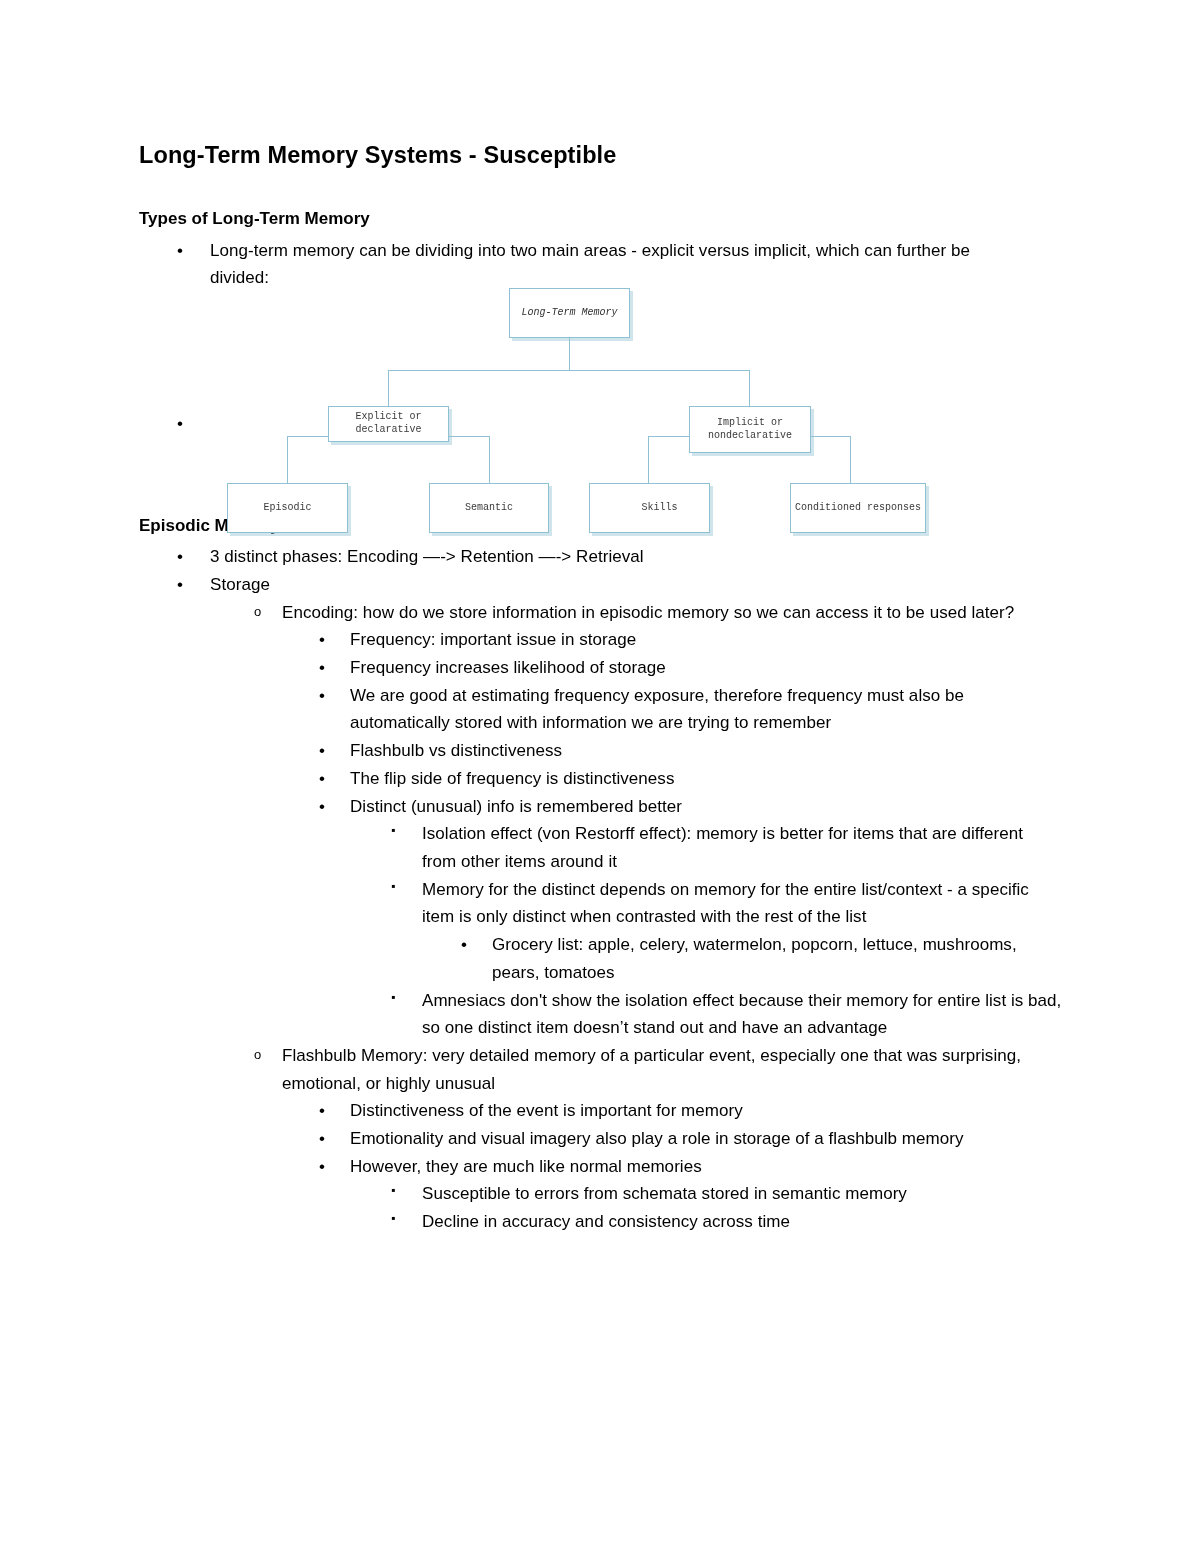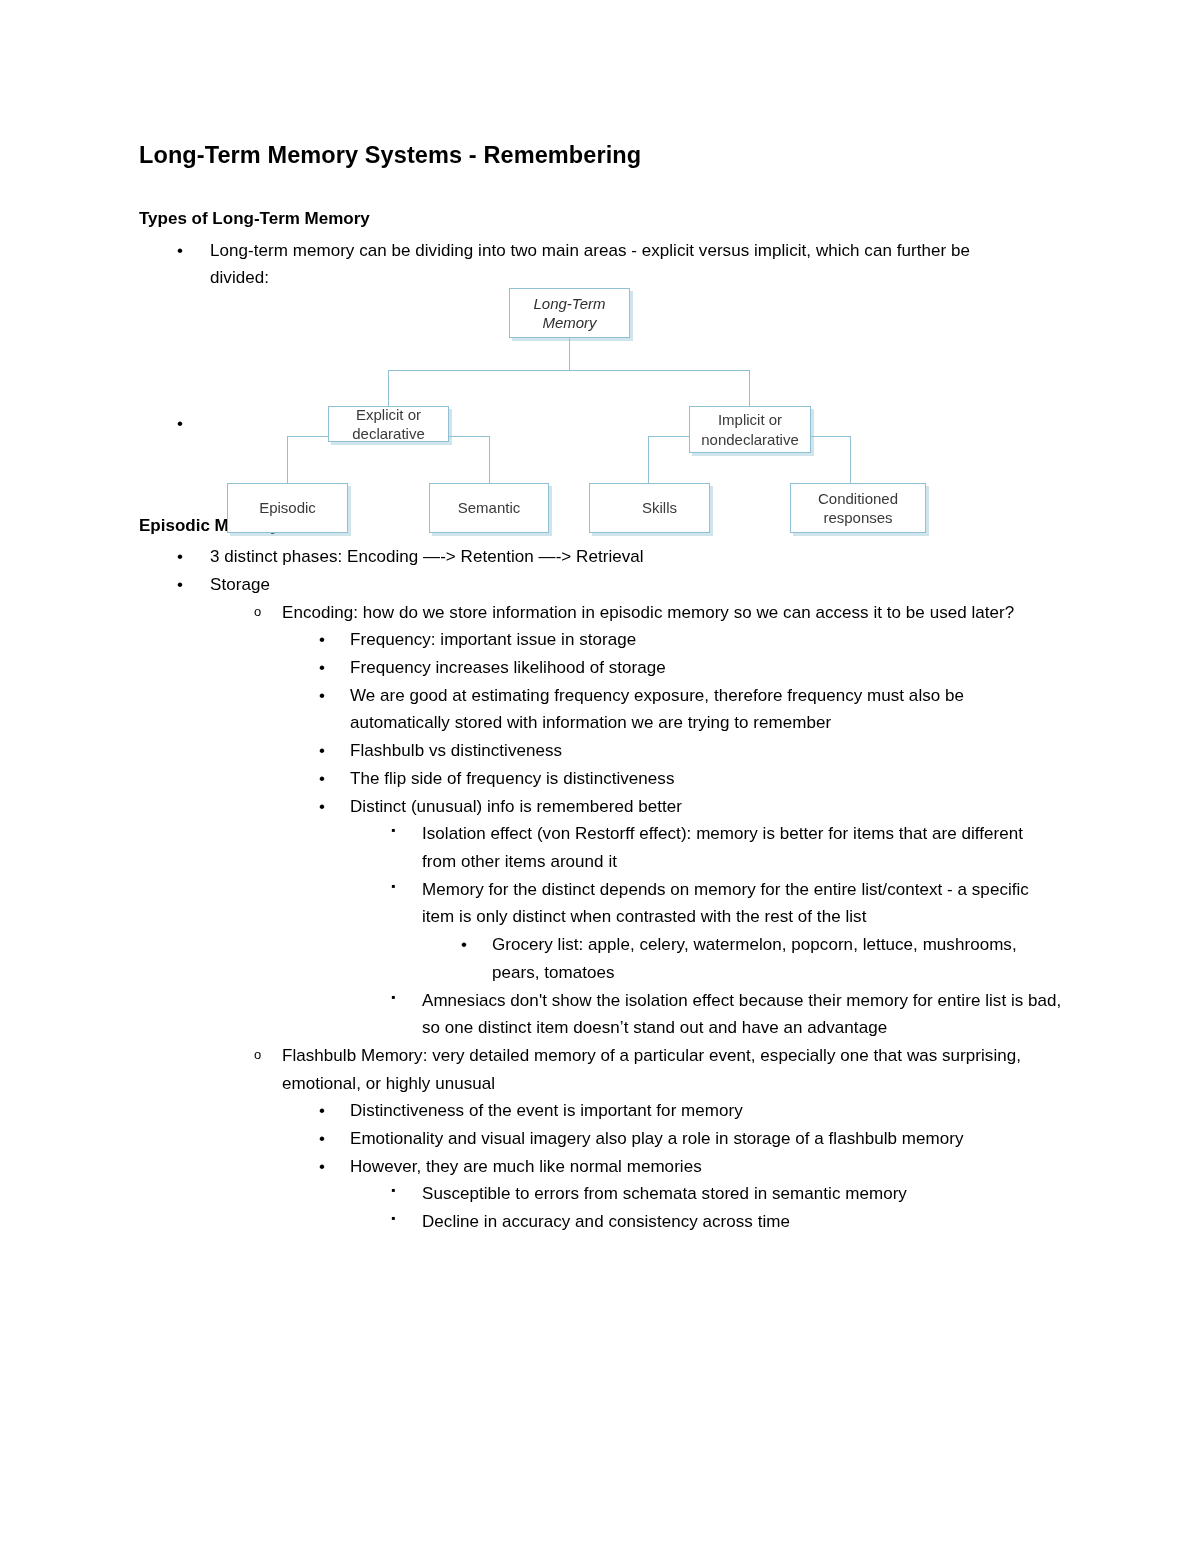--- a/index.html
+++ b/index.html
@@ -101,43 +101,43 @@
   .node {
     position: absolute;
     box-sizing: border-box;
     background: #ffffff;
     border: 1.3px solid #8fc0d4;
     box-shadow: 3px 3px 0 0 rgba(150,195,212,0.45);
     display: flex;
     align-items: center;
     justify-content: center;
     text-align: center;
-    font-size: 15px;
+    font-size: 10px;
     line-height: 1.28;
     color: #3a3a3a;
-    font-family: Liberation Sans, sans-serif;
+    font-family: Liberation Mono, monospace;
     pointer-events: auto;
   }
   .node.root { font-style: italic; font-weight: normal; color: #2f2f2f; }
   .edge {
     position: absolute;
     background: #8fc0d4;
     pointer-events: none;
   }
   .edge.h { height: 1.3px; }
   .edge.v { width: 1.3px; }
 </style>
 </head>
 <body>
 
 <div class="page">
 
   <div class="content">
 
-    <h1 class="doc-title">Long-Term Memory Systems - Remembering</h1>
+    <h1 class="doc-title">Long-Term Memory Systems - Susceptible</h1>
 
     <div class="section-heading sh-types">Types of Long-Term Memory</div>
 
     <div class="b lvl1 w-narrow" style="margin-top:7px;">
       <span class="bullet">•</span>
       <span class="txt">Long-term memory can be dividing into two main areas - explicit versus implicit, which can further be divided:</span>
     </div>
 
     <div class="b lvl1" style="margin-top:118px; height:24px;">
       <span class="bullet">•</span>

